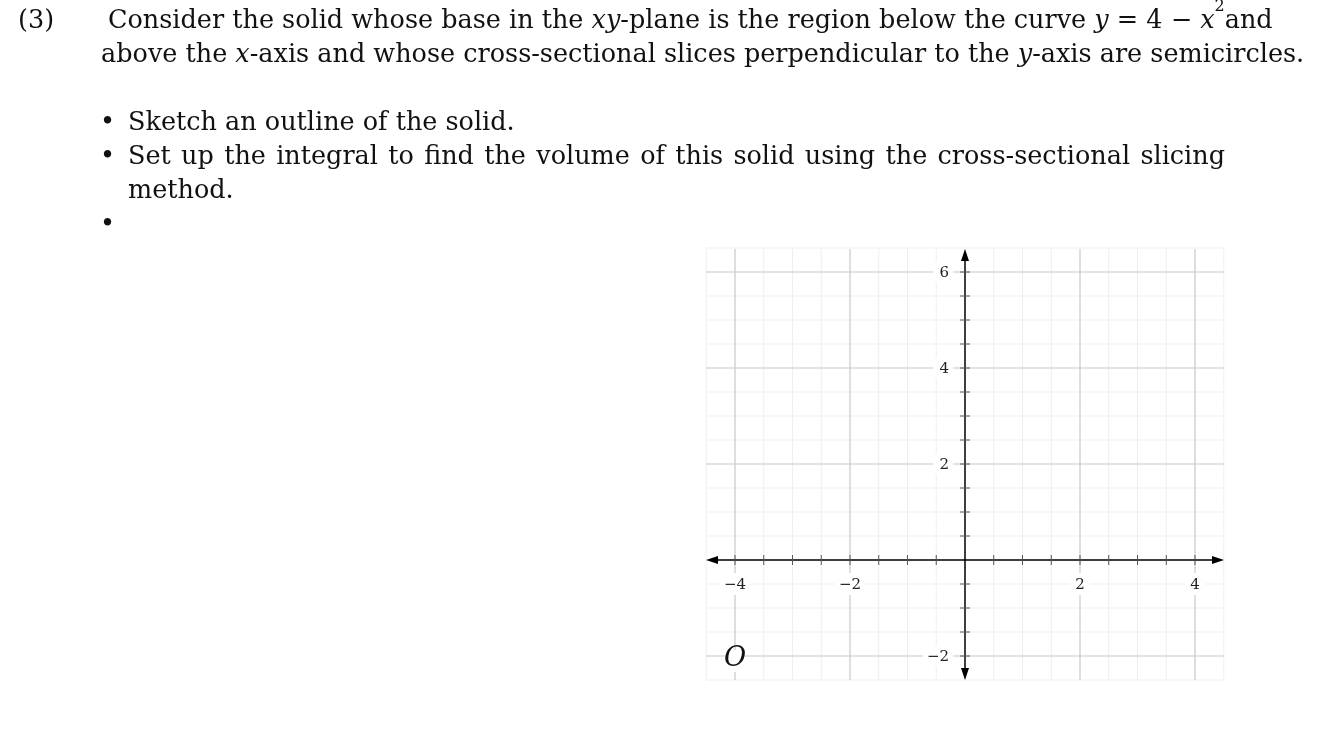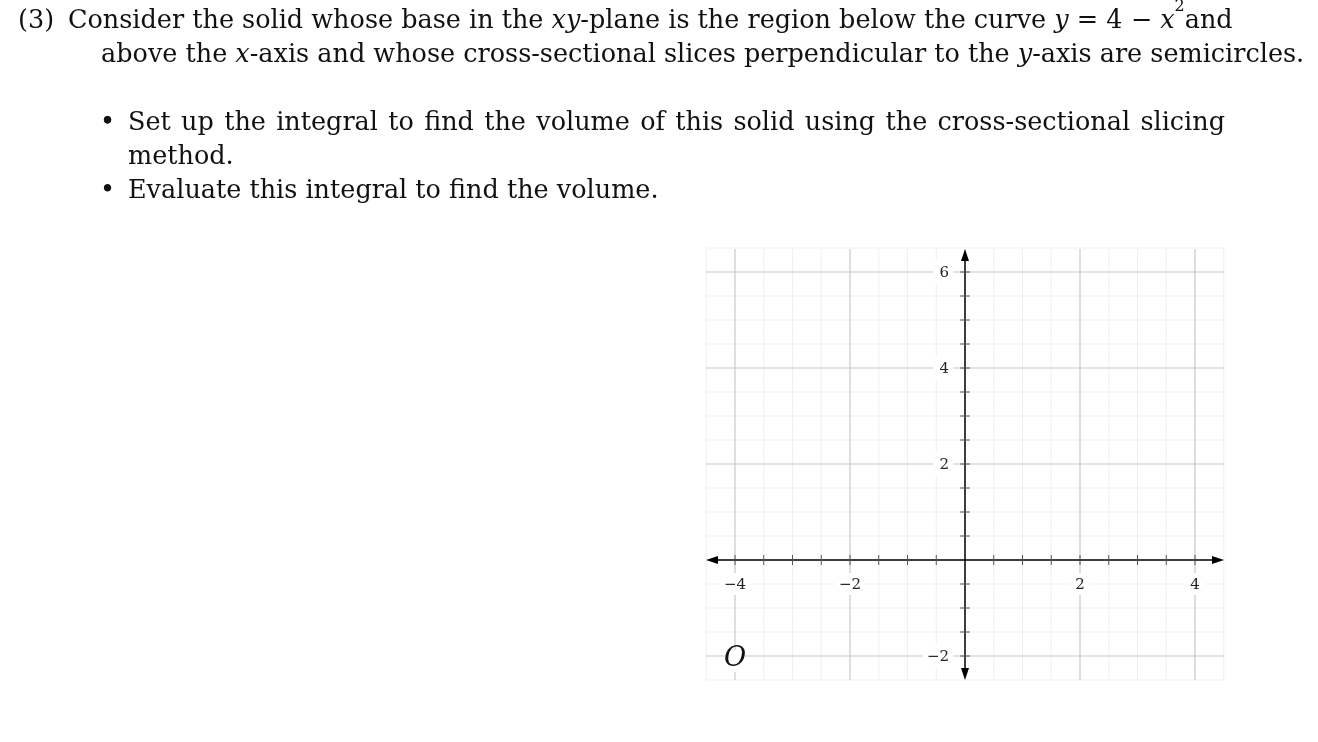--- a/index.html
+++ b/index.html
@@ -1,21 +1,21 @@
 <!DOCTYPE html>
 <html><head>
 <meta charset="utf-8">
 <style>
   html, body { margin: 0; padding: 0; background: #ffffff; }
   body { width: 1318px; height: 742px; position: relative; overflow: hidden;
          font-family: "DejaVu Serif", "Liberation Serif", serif; color: #111; }
   .problem { position: absolute; left: 18px; top: 2px; width: 1210px; font-size: 25.5px; line-height: 34px; }
   .problem .num { position: absolute; left: 0; top: 0; }
   .problem .line { position: absolute; left: 50px; white-space: nowrap; }
-  .problem .l1 { top: 0; width: 1156px; display: flex; justify-content: space-between; }
+  .problem .l1 { top: 0; width: 1156px; display: flex; justify-content: space-between; margin-left: 40px; }
   .problem .l2 { top: 34px; width: 1156px; display: flex; justify-content: space-between; margin-left: 33px; }
   .m { font-style: italic; }
   sup { font-size: 16px; position: relative; top: -4px; vertical-align: top; line-height: 1; }
   .tasks { position: absolute; left: 100px; top: 104px; width: 1125px; font-size: 25.5px; line-height: 34px; list-style: none; margin: 0; padding: 0; }
   .tasks li { position: relative; padding-left: 28px; }
   .tasks li .bullet { position: absolute; left: 0; top: 0; }
   .tasks li.justify { text-align: justify; text-align-last: left; }
   .graph { position: absolute; left: 0; top: 0; width: 1318px; height: 742px; }
   .tick-label { font-family: "DejaVu Serif", "Liberation Serif", serif; font-size: 15px; fill: #222; }
   .o-label { font-family: "DejaVu Serif", "Liberation Serif", serif; font-style: italic; font-size: 27px; fill: #111; }
@@ -28,23 +28,23 @@
   <div class="line l1">
     <span><span>Consider the solid whose base in the </span><span class="m">xy</span><span>-plane is the region below the curve </span><span class="m">y</span><span> = 4 − </span><span class="m">x</span><sup>2</sup></span>
     <span> and</span>
   </div>
   <div class="line l2">
     <span><span>above the </span><span class="m">x</span><span>-axis and whose cross-sectional slices perpendicular to the </span><span class="m">y</span><span>-axis are semicircles.</span></span>
   </div>
 </div>
 
 <ul class="tasks">
+  <li><span class="bullet">•</span><span>Sketch an outline of the solid.</span></li>
+  <li class="justify"><span class="bullet">•</span><span>Set up the integral to find the volume of this solid using the cross-sectional slicing method.</span></li>
   <li><span class="bullet">•</span></li>
-  <li class="justify"><span class="bullet">•</span><span>Set up the integral to find the volume of this solid using the cross-sectional slicing method.</span></li>
-  <li><span class="bullet">•</span><span>Evaluate this integral to find the volume.</span></li>
 </ul>
 
 <svg class="graph" width="1318" height="742" viewBox="0 0 1318 742" xmlns="http://www.w3.org/2000/svg">
   <g id="minor-grid">
       <line x1="706.25" y1="249" x2="706.25" y2="680" stroke="#efefef" stroke-width="1"></line>
       <line x1="763.75" y1="249" x2="763.75" y2="680" stroke="#efefef" stroke-width="1"></line>
       <line x1="792.5" y1="249" x2="792.5" y2="680" stroke="#efefef" stroke-width="1"></line>
       <line x1="821.25" y1="249" x2="821.25" y2="680" stroke="#efefef" stroke-width="1"></line>
       <line x1="878.75" y1="249" x2="878.75" y2="680" stroke="#efefef" stroke-width="1"></line>
       <line x1="907.5" y1="249" x2="907.5" y2="680" stroke="#efefef" stroke-width="1"></line>

